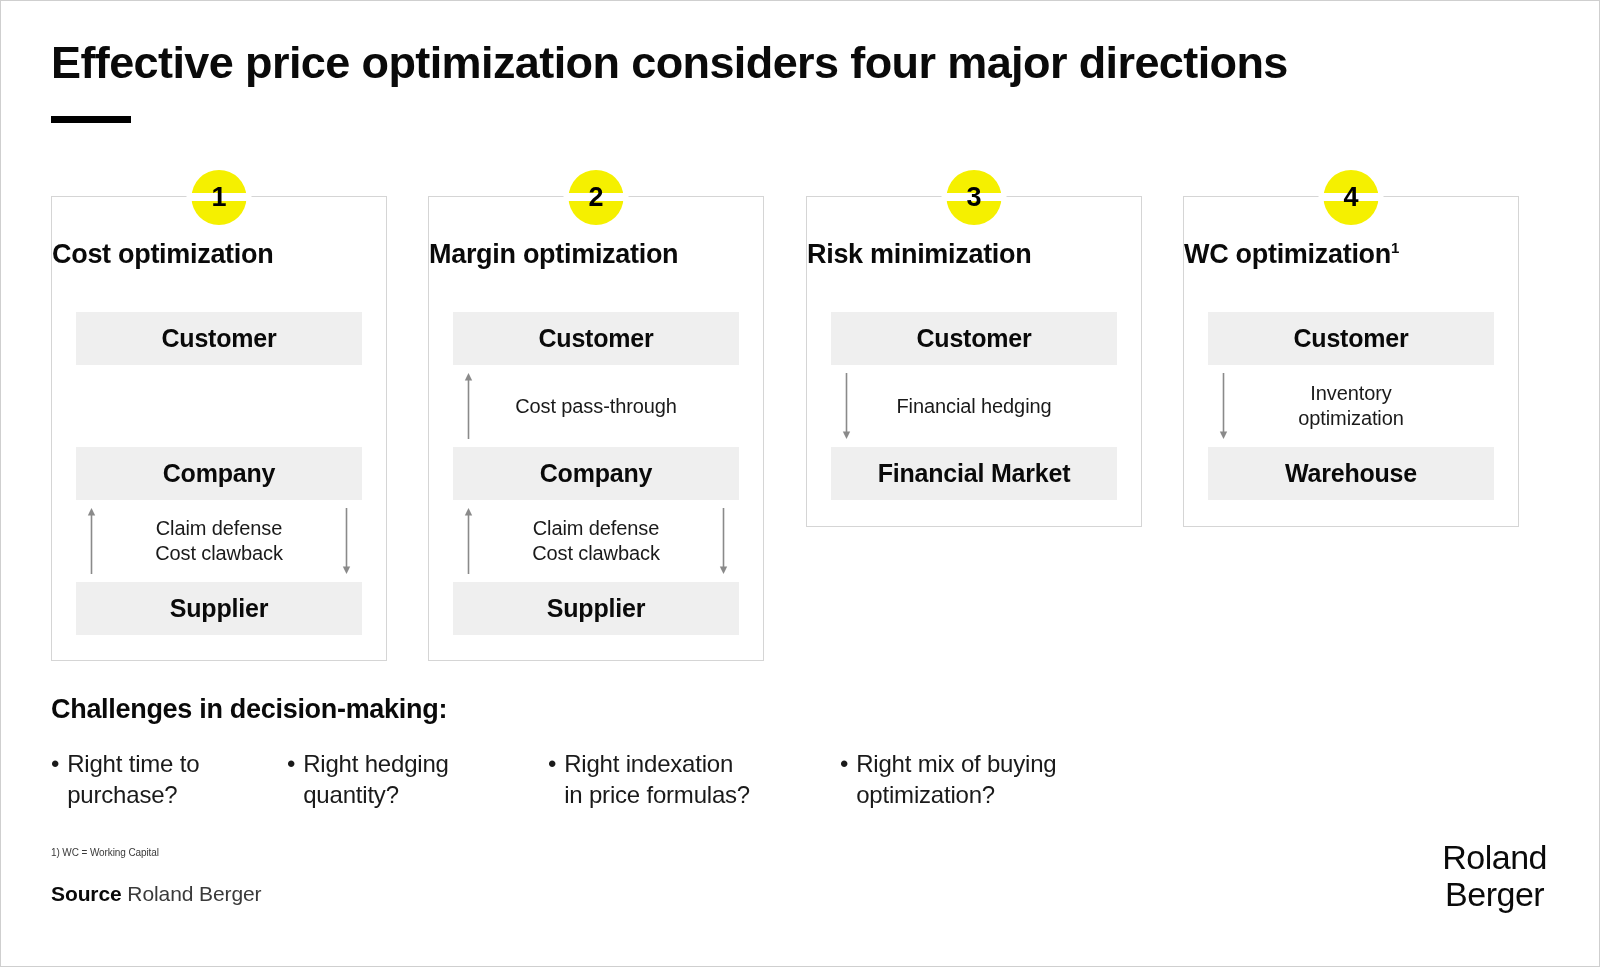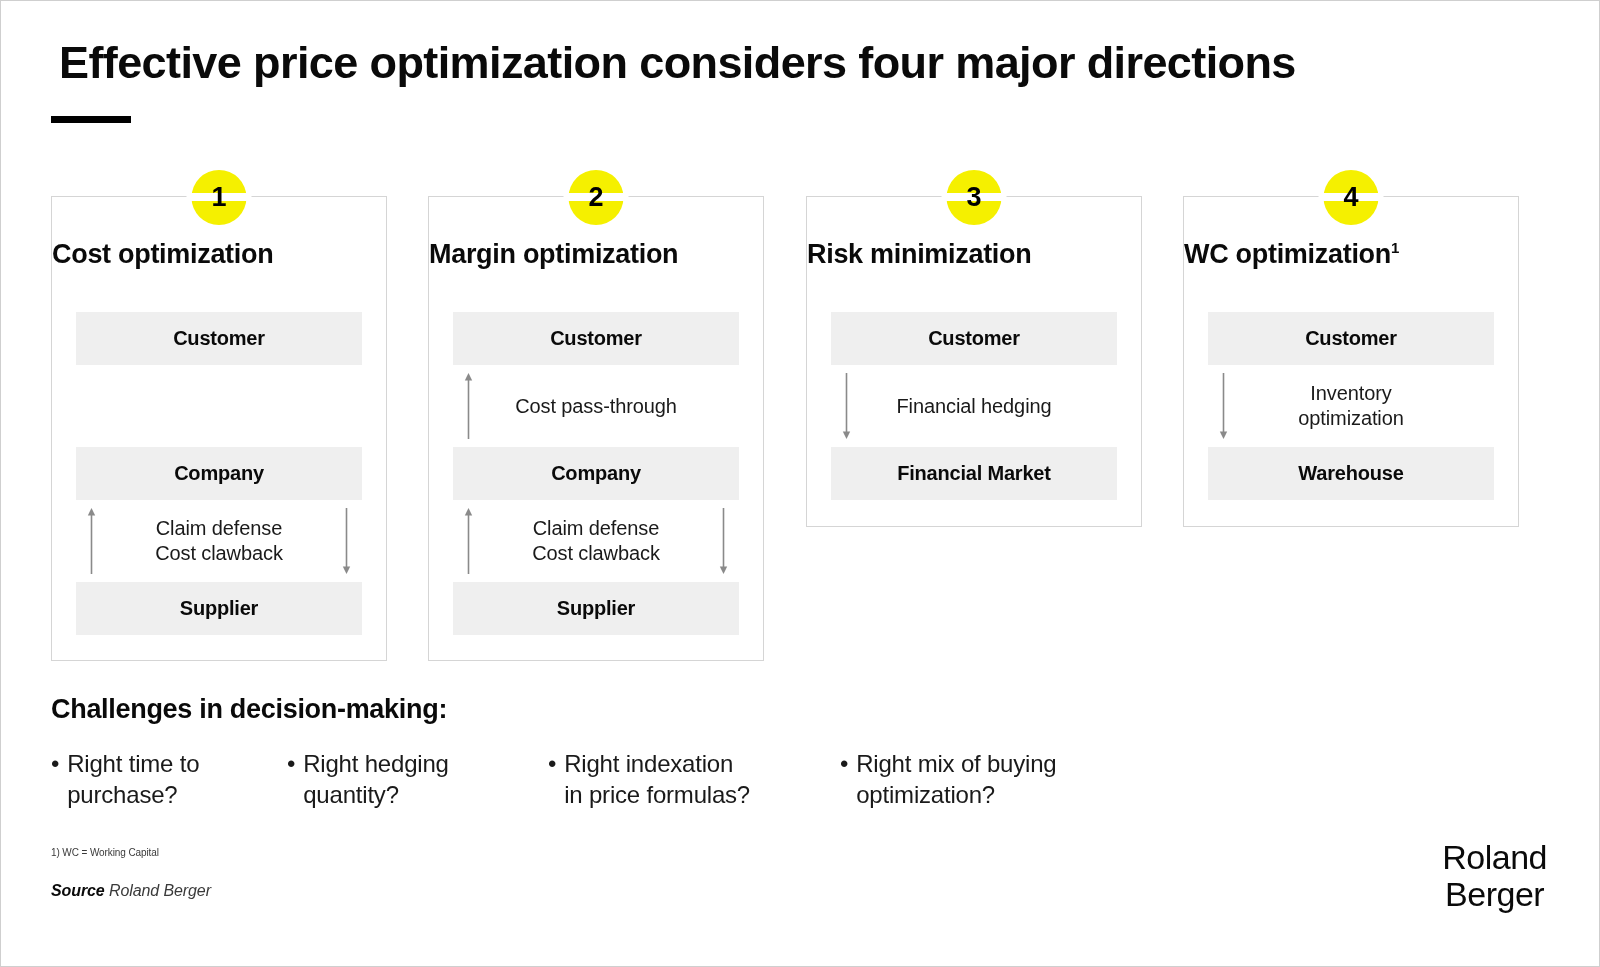--- a/index.html
+++ b/index.html
@@ -23,21 +23,20 @@
   
   #title {
     position: absolute;
     left: 50px;
     top: 36px;
     font-size: 45px;
     font-weight: 700;
     letter-spacing: -0.6px;
     color: #0a0a0a;
     white-space: nowrap;
-    margin-left: 8px;
   }
   #title-rule {
     position: absolute;
     left: 50px;
     top: 115px;
     width: 80px;
     height: 7px;
     background: #000000;
   }
 
@@ -116,21 +115,21 @@
     right: 24px;
     top: 115px;
   }
 
   .node {
     background: #efefef;
     height: 53px;
     display: flex;
     align-items: center;
     justify-content: center;
-    font-size: 20px;
+    font-size: 25px;
     font-weight: 700;
     color: #0a0a0a;
     letter-spacing: -0.2px;
   }
 
   
   .connector {
     position: relative;
     display: flex;
     align-items: center;
@@ -200,24 +199,23 @@
     top: 846px;
     font-size: 10px;
     font-weight: 400;
     color: #3a3a3a;
     letter-spacing: -0.1px;
   }
   #source {
     position: absolute;
     left: 50px;
     top: 881px;
-    font-size: 16px;
+    font-size: 21px;
     color: #3a3a3a;
     letter-spacing: -0.1px;
-    font-style: italic;
   }
   #source .lbl {
     font-weight: 700;
     color: #0a0a0a;
   }
   #logo {
     position: absolute;
     right: 52px;
     top: 838px;
     text-align: center;

